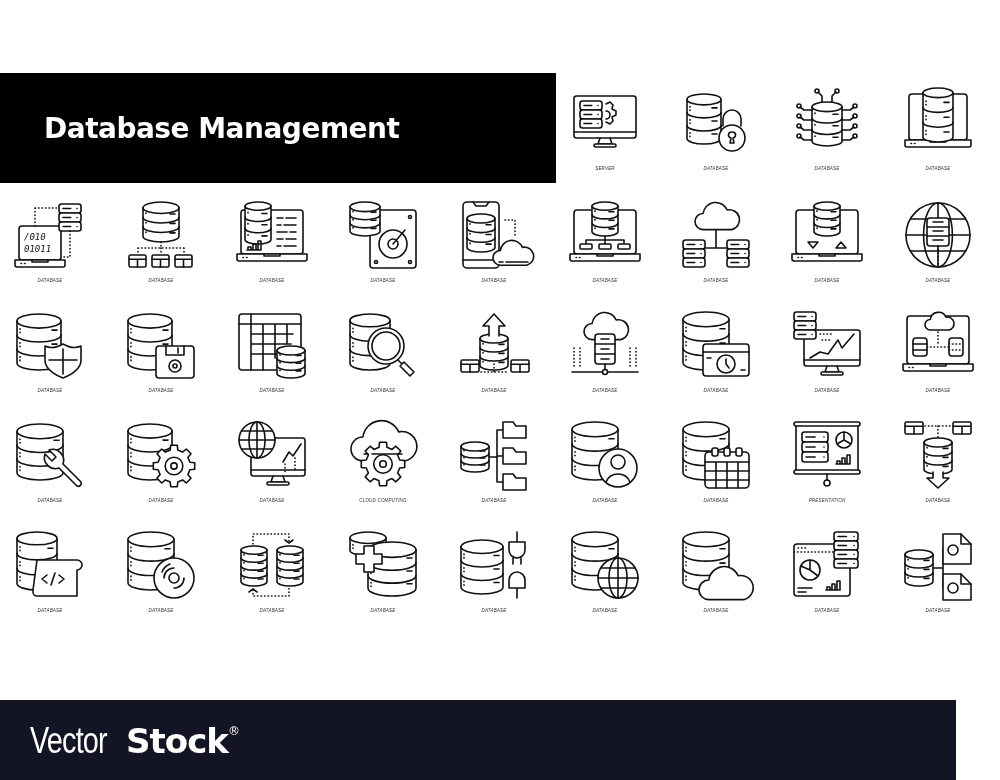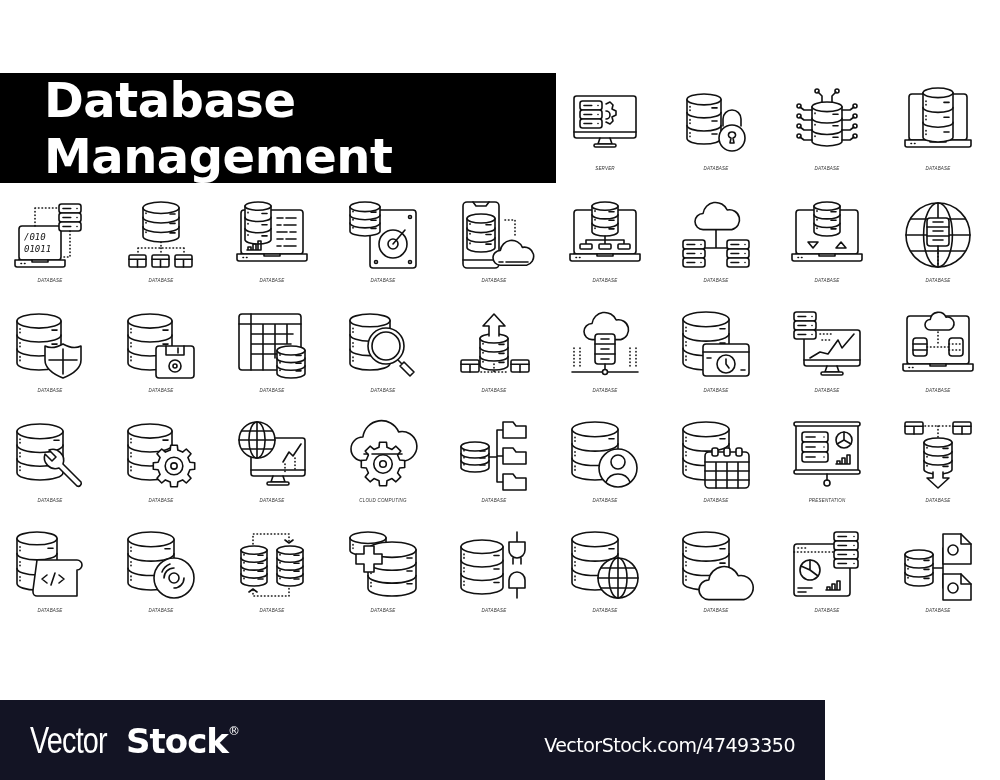--- a/index.html
+++ b/index.html
@@ -6,33 +6,33 @@
   body {
     width: 1000px; height: 780px; position: relative; overflow: hidden;
     background: #ffffff; font-family: "Liberation Sans", sans-serif;
   }
   .title-banner {
     position: absolute; left: 0; top: 73px; width: 556px; height: 110px;
     background: #000000; display: flex; align-items: center;
   }
   .title-text {
     color: #ffffff; font-family: "DejaVu Sans", sans-serif; font-weight: bold;
-    font-size: 48px; letter-spacing: -0.5px; margin-left: 44px;
+    font-size: 28px; letter-spacing: -0.5px; margin-left: 44px;
   }
   .icon-cell {
     position: absolute; width: 100px; height: 100px; font-style: italic;
   }
   .icon-cell svg { position: absolute; left: 15px; top: 0; width: 70px; height: 70px; overflow: visible; }
   .icon-label {
     position: absolute; left: 0; top: 78px; width: 100px; text-align: center;
     font-family: "Liberation Sans", sans-serif; font-size: 4.5px; color: #333; letter-spacing: 0.2px;
   }
   .footer {
-    position: absolute; left: 0; top: 700px; width: 825px; height: 80px;
-    background: #131424; color: #ffffff;
+    position: absolute; left: 0; top: 700px; width: 928px; height: 80px;
+    background: #131424; color: #ffffff; padding-left: 28px;
   }
   .footer-logo {
     position: absolute; left: 30px; top: 20px; font-size: 34px; font-family: "DejaVu Sans", sans-serif;
     letter-spacing: -1px;
   }
   .footer-logo .light { font-weight: normal; font-family: "Liberation Sans", sans-serif; font-size: 36px; transform: scaleX(0.8); display:inline-block; transform-origin:left; }
   .footer-logo .bold { font-weight: bold; }
   .footer-logo sup { font-size: 12px; vertical-align: top; position: relative; top: 4px; }
   .footer-url {
     position: absolute; right: 30px; top: 34px; font-size: 19px;
@@ -823,14 +823,13 @@
         <circle fill="#fff" stroke="#111" stroke-width="1.6" stroke-linecap="round" stroke-linejoin="round" cx="50" cy="58" r="5"></circle>
       </svg>
       <div class="icon-label">DATABASE</div>
     </div>
   </div>
 
 <div class="footer">
   <div class="footer-logo">
     <span class="light">Vector</span><span class="bold">Stock</span><sup>®</sup>
   </div>
-  <div class="footer-url">VectorStock.com/47493350</div>
 </div>
 
 </body></html>

